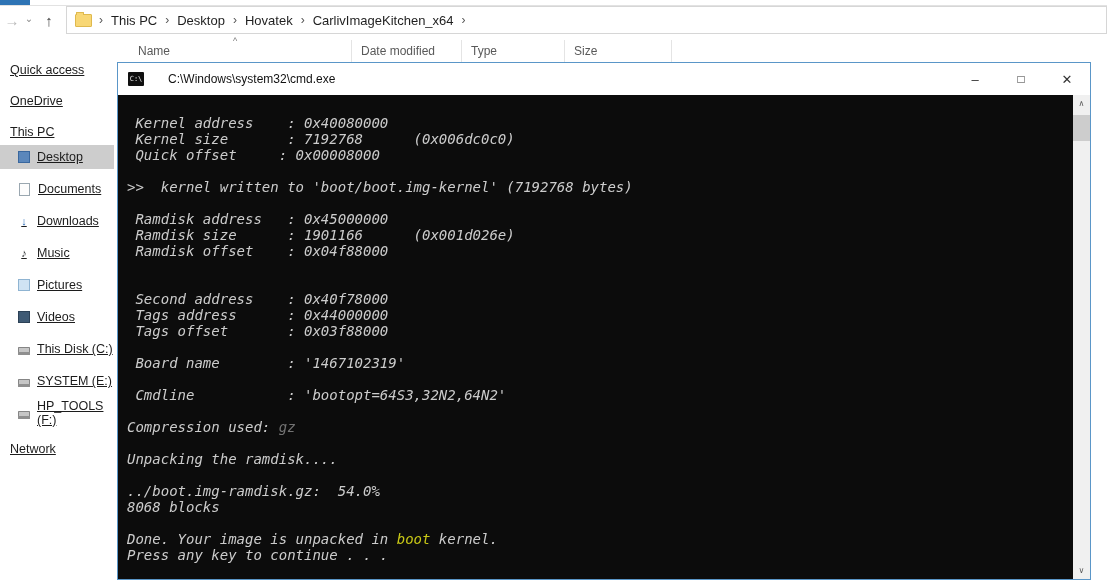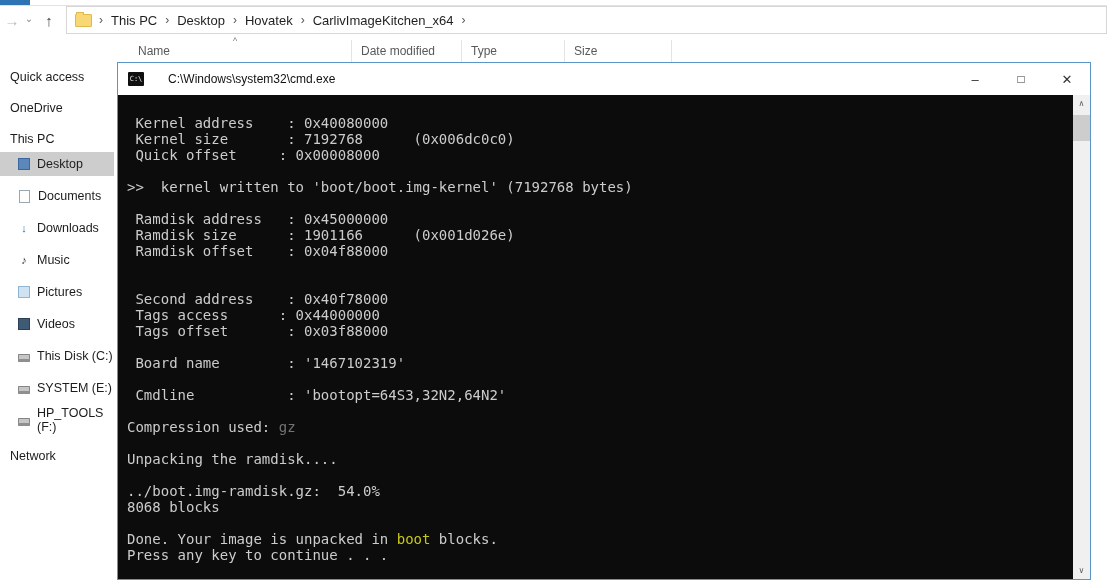--- a/index.html
+++ b/index.html
@@ -30,21 +30,21 @@
   }
   .folder-ico .tab {
     position:absolute; top:-3px; left:0; width:6px; height:2px;
     background:#f8d775; border:1px solid #dfb94e; border-bottom:none; border-radius:1px 1px 0 0;
   }
   .breadcrumb { display:flex; align-items:center; font-size:13px; color:#1f1f1f; white-space:nowrap; }
   .crumb { padding:2px 1px; cursor:default; }
   .crumb-sep { color:#555; margin:0 7px; font-size:12px; }
 
   
-  .sidebar { position:absolute; left:0; top:57px; width:114px; bottom:0; padding-top:8px; font-size:12.5px; color:#1c1c1c; }
+  .sidebar { position:absolute; left:0; top:50px; width:114px; bottom:0; padding-top:8px; font-size:12.5px; color:#1c1c1c;text-decoration:underline; }
   .side-item { height:24px; display:flex; align-items:center; cursor:default; }
   .side-item.lvl0 { padding-left:10px; }
   .side-item.lvl1 { padding-left:18px;margin-top:8px; }
   .side-item.selected { background:#cdcdcd; }
   .ic { width:12px; height:12px; margin-right:7px; flex:none; display:inline-block; text-align:center; font-size:11px; line-height:12px; position:relative; }
   .ic-desktop  { background:#5b87bb; box-shadow:inset 0 0 0 1px #39679e; }
   .ic-document { width:9px; height:11px; background:#fdfdfd; border:1px solid #9aa7b0; margin-left:1px; margin-right:8px; }
   .ic-download { color:#2b6cb8; font-weight:bold; }
   .ic-music    { color:#35383b; }
   .ic-picture  { background:#cfe3f3; box-shadow:inset 0 0 0 1px #8fb4d2; }
@@ -74,21 +74,21 @@
   .cmd-title { margin-left:24px; font-size:12px; color:#111; flex:1; white-space:nowrap; overflow:hidden; }
   .cmd-controls { display:flex; height:100%; }
   .ctrl { width:46px; height:100%; display:flex; align-items:center; justify-content:center; font-size:13px; color:#333; cursor:default; }
   .ctrl.maxi { font-size:12px; }
 
   .console {
     position:absolute; left:0; top:32px; right:17px; bottom:0;
     padding:4px 0 0 9px; overflow:hidden;
     font-family:"DejaVu Sans Mono", monospace; font-size:14px; line-height:16px;
   }
-  .cline { height:16px; white-space:pre; }
+  .cline { height:16px; white-space:pre;font-style:italic; }
 
   .scrollbar {
     position:absolute; top:32px; right:0; bottom:0; width:17px; background:#f0f0f0;
   }
   .sb-btn {
     position:absolute; left:0; width:17px; height:17px; display:flex; align-items:center; justify-content:center;
     font-size:8px; color:#5a5a5a;
   }
   .sb-up { top:0; }
   .sb-down { bottom:0; }
@@ -209,35 +209,35 @@
       <div class="cline"><span> Quick offset     : 0x00008000</span></div>
       <div class="cline"><span></span></div>
       <div class="cline"><span>&gt;&gt;  kernel written to 'boot/boot.img-kernel' (7192768 bytes)</span></div>
       <div class="cline"><span></span></div>
       <div class="cline"><span> Ramdisk address   : 0x45000000</span></div>
       <div class="cline"><span> Ramdisk size      : 1901166      (0x001d026e)</span></div>
       <div class="cline"><span> Ramdisk offset    : 0x04f88000</span></div>
       <div class="cline"><span></span></div>
       <div class="cline"><span></span></div>
       <div class="cline"><span> Second address    : 0x40f78000</span></div>
-      <div class="cline"><span> Tags access      : 0x44000000</span></div>
+      <div class="cline"><span> Tags address      : 0x44000000</span></div>
       <div class="cline"><span> Tags offset       : 0x03f88000</span></div>
       <div class="cline"><span></span></div>
       <div class="cline"><span> Board name        : '1467102319'</span></div>
       <div class="cline"><span></span></div>
       <div class="cline"><span> Cmdline           : 'bootopt=64S3,32N2,64N2'</span></div>
       <div class="cline"><span></span></div>
       <div class="cline"><span>Compression used: </span><span style="color: #737373;">gz</span></div>
       <div class="cline"><span></span></div>
       <div class="cline"><span>Unpacking the ramdisk....</span></div>
       <div class="cline"><span></span></div>
       <div class="cline"><span>../boot.img-ramdisk.gz:  54.0%</span></div>
       <div class="cline"><span>8068 blocks</span></div>
       <div class="cline"><span></span></div>
-      <div class="cline"><span>Done. Your image is unpacked in </span><span style="color: rgb(200, 200, 22);">boot</span><span> blocks.</span></div>
+      <div class="cline"><span>Done. Your image is unpacked in </span><span style="color: rgb(200, 200, 22);">boot</span><span> kernel.</span></div>
       <div class="cline"><span>Press any key to continue . . .</span></div>
     </div>
 
   <div class="scrollbar">
     <span class="sb-btn sb-up">∧</span>
     <span class="sb-thumb"></span>
     <span class="sb-btn sb-down">∨</span>
   </div>
 </div>
 

